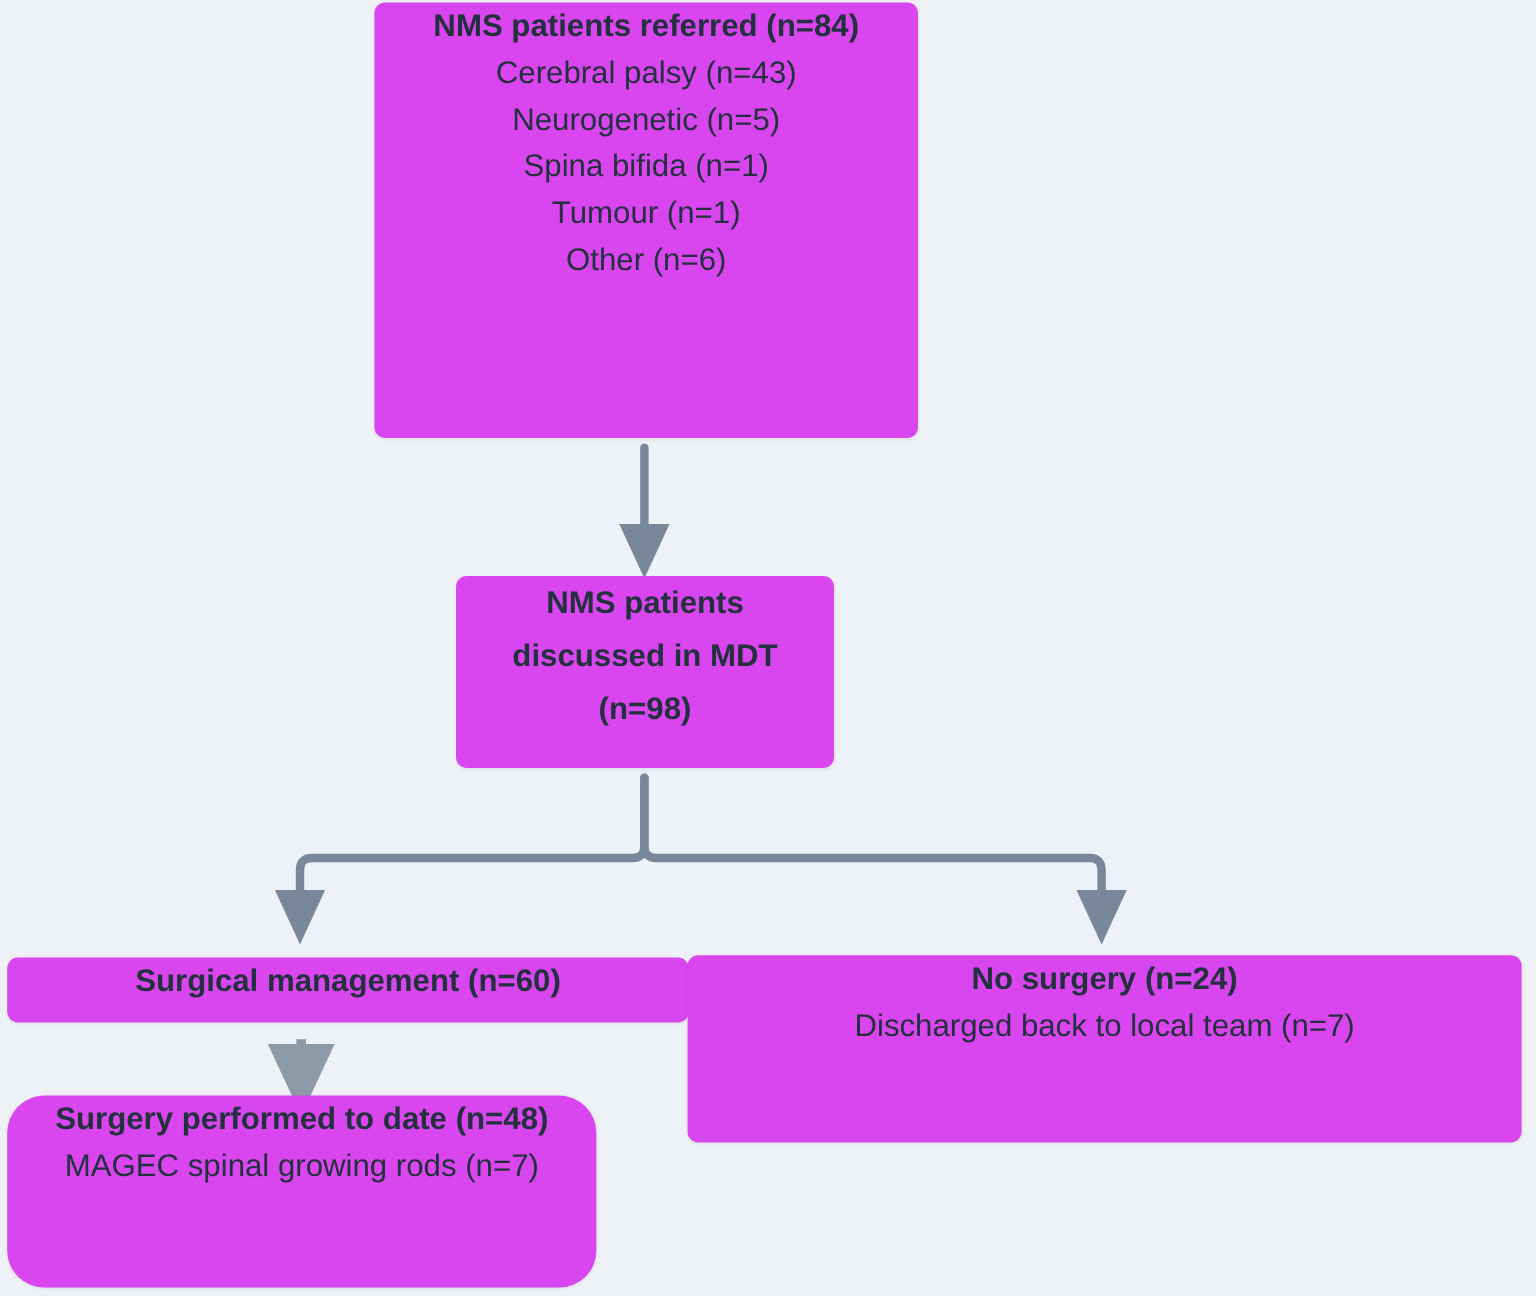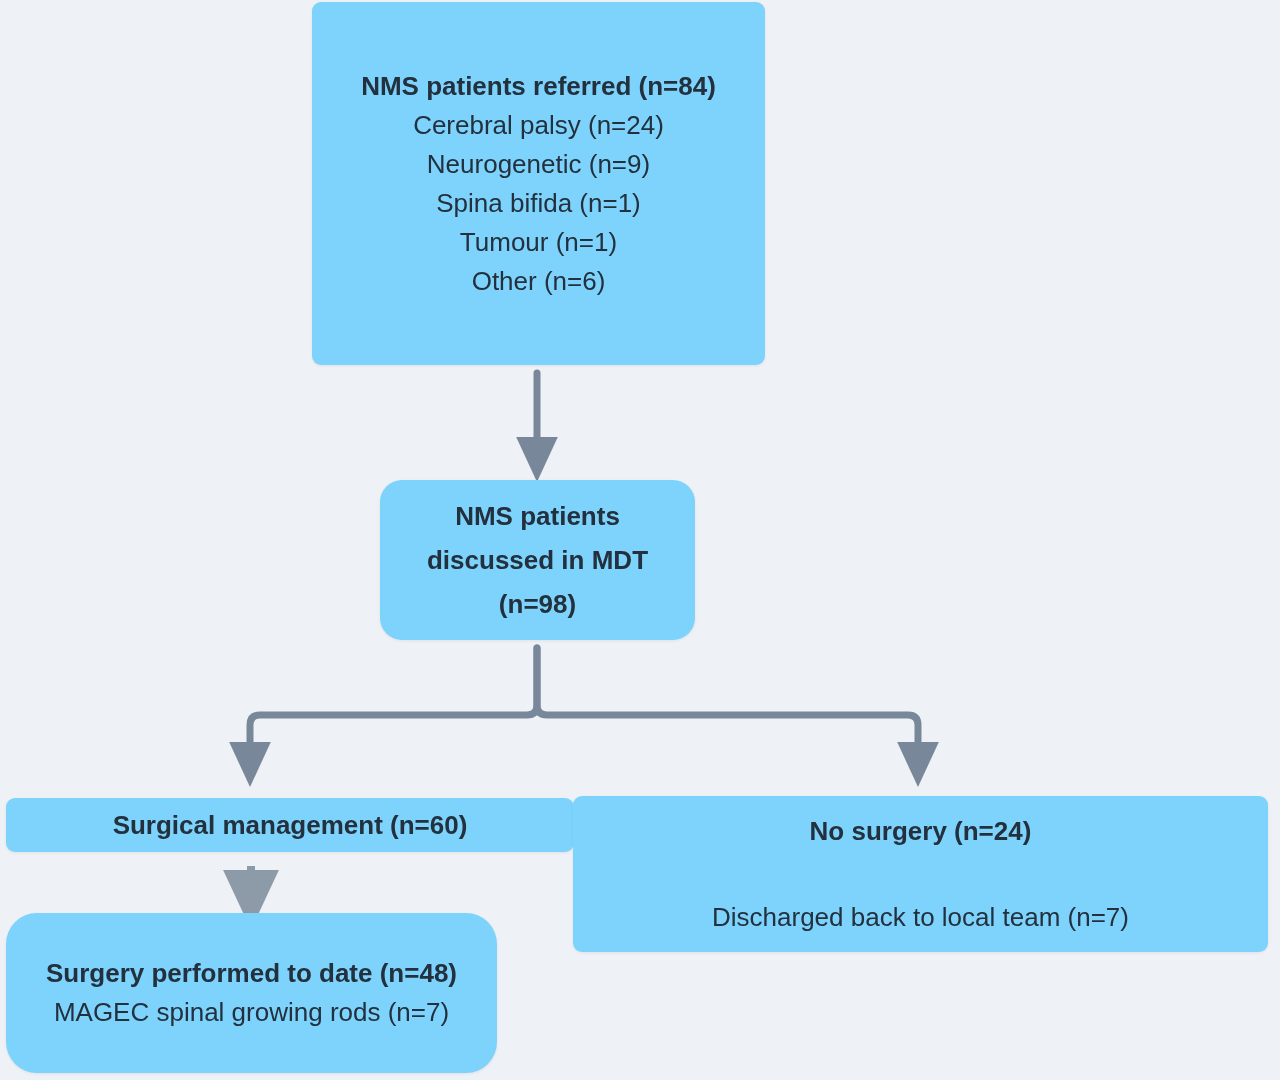--- a/index.html
+++ b/index.html
@@ -16,47 +16,47 @@
   }
   #flowchart {
     position: relative;
     width: 1280px;
     height: 1080px;
   }
 
   
   .node {
     position: absolute;
-    background: #7dd3fc;
+    background: #d946ef;
     border-radius: 9px;
     box-shadow: 0 1px 3px rgba(30, 45, 65, 0.07);
     display: flex;
     flex-direction: column;
     align-items: center;
-    justify-content: center;
+    justify-content: flex-start;
     box-sizing: border-box;
     text-align: center;
   }
   .node .line {
     display: block;
     font-size: 26px;
     line-height: 39px;
     white-space: nowrap;
     color: #23303d;
   }
   .node .line.head {
     font-weight: bold;
   }
 
   
   #node-referred   { left: 312px; top: 2px;   width: 453px; height: 363px; }
-  #node-mdt        { left: 380px; top: 480px; width: 315px; height: 160px; border-radius: 22px; }
+  #node-mdt        { left: 380px; top: 480px; width: 315px; height: 160px; }
   #node-surgical   { left: 6px;   top: 798px; width: 568px; height: 54px; }
   #node-performed  { left: 6px;   top: 913px; width: 491px; height: 160px; border-radius: 31px; }
-  #node-nosurgery  { left: 573px; top: 796px; width: 695px; height: 156px; gap: 47px; }
+  #node-nosurgery  { left: 573px; top: 796px; width: 695px; height: 156px; }
 
   #node-mdt .line { line-height: 44px; }
 
   
   .connector {
     position: absolute;
     left: 0;
     top: 0;
     width: 1280px;
     height: 1080px;
@@ -81,22 +81,22 @@
     <path d="M537,373 L537,452" fill="none" stroke="#78889a" stroke-width="7" stroke-linecap="round" marker-end="url(#arrowhead)"></path>
 
     <path d="M537,648 L537,705 Q537,715 527,715 L260,715 Q250,715 250,725 L250,757" fill="none" stroke="#78889a" stroke-width="7" stroke-linecap="round" marker-end="url(#arrowhead)"></path>
     <path d="M537,648 L537,705 Q537,715 547,715 L908,715 Q918,715 918,725 L918,757" fill="none" stroke="#78889a" stroke-width="7" stroke-linecap="round" marker-end="url(#arrowhead)"></path>
 
     <path d="M251,866 L251,889" fill="none" stroke="#8d9aa8" stroke-width="8" stroke-linecap="butt" marker-end="url(#arrowhead-sm)"></path>
   </svg>
 
   <div class="node" id="node-referred">
     <span class="line head">NMS patients referred (n=84)</span>
-    <span class="line">Cerebral palsy (n=24)</span>
-    <span class="line">Neurogenetic (n=9)</span>
+    <span class="line">Cerebral palsy (n=43)</span>
+    <span class="line">Neurogenetic (n=5)</span>
     <span class="line">Spina bifida (n=1)</span>
     <span class="line">Tumour (n=1)</span>
     <span class="line">Other (n=6)</span>
   </div>
 
   <div class="node" id="node-mdt">
     <span class="line head">NMS patients</span>
     <span class="line head">discussed in MDT</span>
     <span class="line head">(n=98)</span>
   </div>

